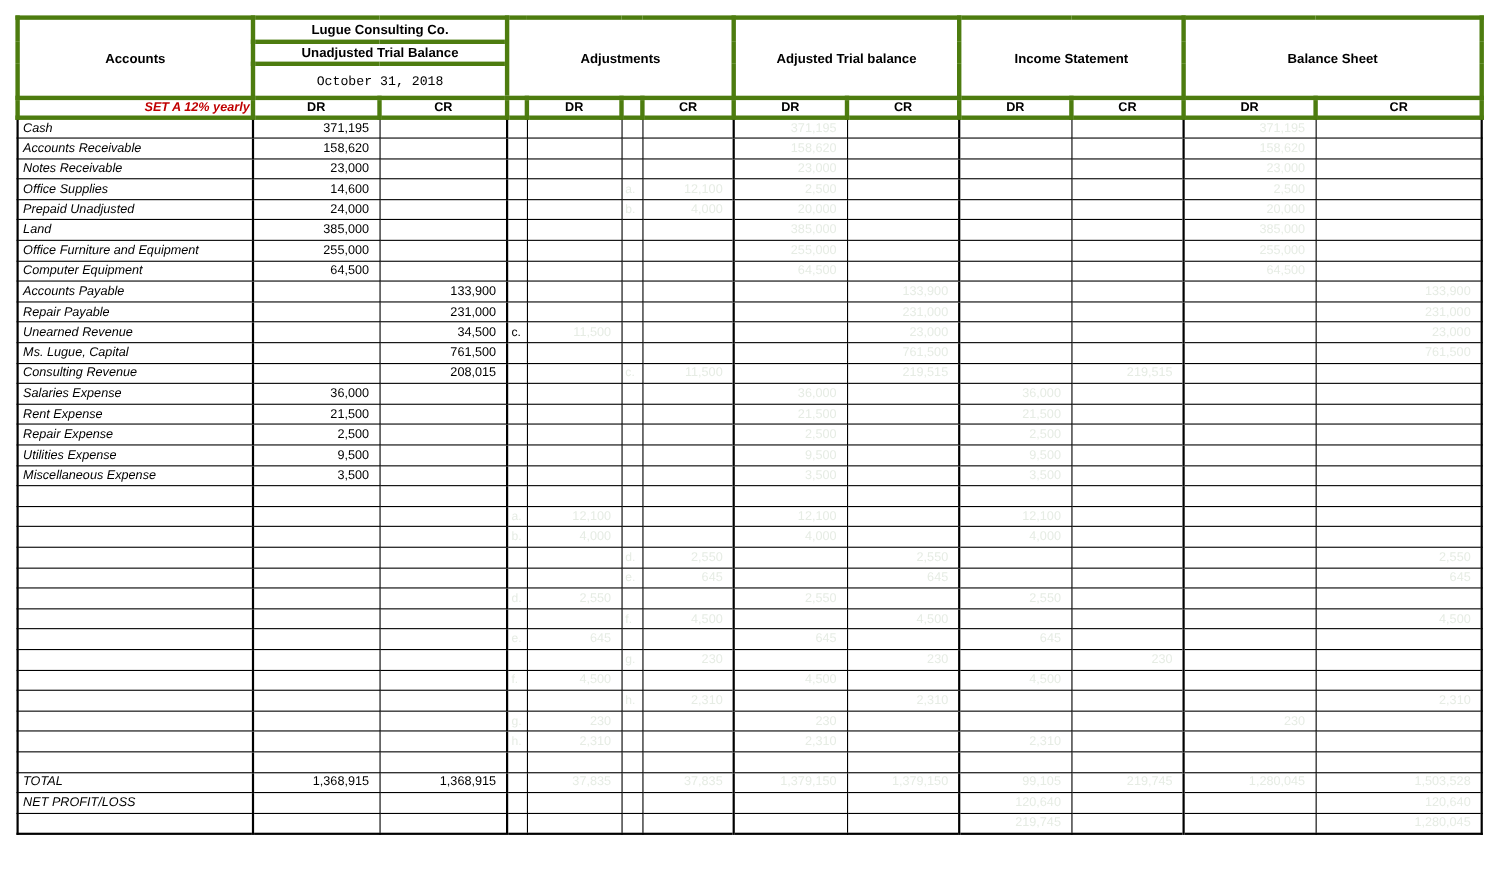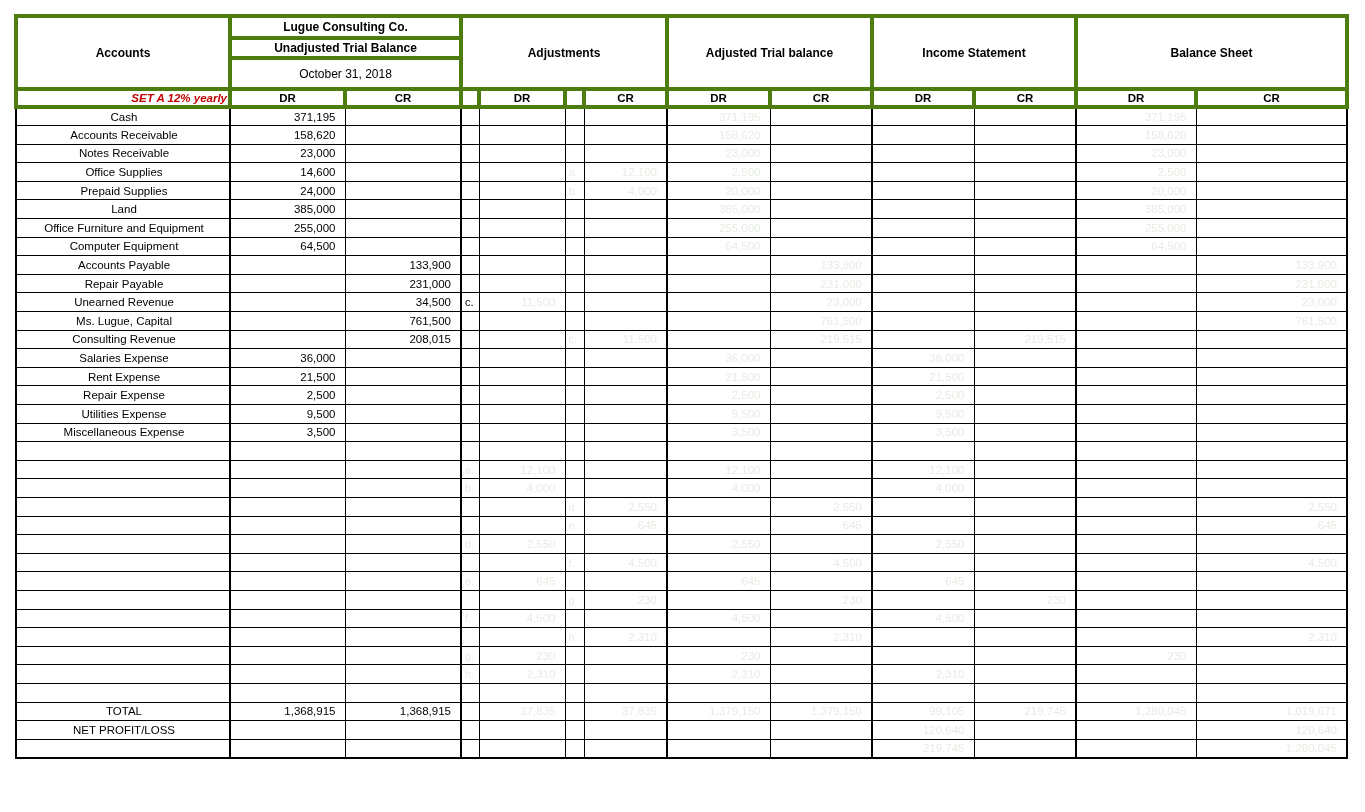--- a/index.html
+++ b/index.html
@@ -3,29 +3,29 @@
 <meta charset="utf-8">
 <style>
   html,body{margin:0;padding:0;background:#ffffff;}
   body{font-family:"Liberation Sans", sans-serif; color:#000;}
   #sheet{position:absolute; left:14px; top:14px;}
   table{border-collapse:collapse; table-layout:fixed; background:#fff;}
   table{border:2px solid #000;}
   td,th{box-sizing:border-box; overflow:hidden; white-space:nowrap; font-weight:normal;}
   th{font-size:12px; font-weight:bold; text-align:center; vertical-align:middle; border:4px solid #4d7c0f;}
   td{font-size:11.5px; height:18.6px; border-left:1px solid #000; border-right:1px solid #000; border-bottom:1px solid #000; padding:0 2px; vertical-align:middle;}
-  .acct{text-align:center; padding-left:4px;}
+  .acct{text-align:left; padding-left:4px;font-style:italic;}
   .num{text-align:right; padding-right:9px;}
   .ltr{text-align:left; padding-left:3px; font-size:11px;}
   .secL{border-left:2px solid #000 !important;}
   .ghost{color:#e6ece4;}
   .rednote{color:#c00000; font-style:italic; font-weight:bold; font-size:11.5px; text-align:right;}
   .h-company{border-bottom:1px solid #9a9a9a; height:22px;}
   .h-utb{border-bottom:1px solid #9a9a9a; height:20px;margin-left:26px;}
-  .h-date{height:31px; font-weight:normal; vertical-align:middle;}
+  .h-date{height:31px; font-weight:normal; vertical-align:middle;font-family:Liberation Mono, monospace;}
   .h-drcr{height:16px; font-size:11.5px;}
   .h-section{font-size:12px;}
   .h-accounts{font-size:12px;}
 </style>
 </head>
 <body>
 
 <div id="sheet">
   <table>
     <colgroup>
@@ -129,21 +129,21 @@
           <td class="ltr"><span class="ghost">a.</span></td>
           <td class="num"><span class="ghost">12,100</span></td>
           <td class="num secL"><span class="ghost">2,500</span></td>
           <td class="num"></td>
           <td class="num secL"></td>
           <td class="num"></td>
           <td class="num secL"><span class="ghost">2,500</span></td>
           <td class="num"></td>
         </tr>
         <tr>
-          <td class="acct">Prepaid Supplies</td>
+          <td class="acct">Prepaid Unadjusted</td>
           <td class="num secL">24,000</td>
           <td class="num"></td>
           <td class="ltr secL"></td>
           <td class="num"></td>
           <td class="ltr"><span class="ghost">b.</span></td>
           <td class="num"><span class="ghost">4,000</span></td>
           <td class="num secL"><span class="ghost">20,000</span></td>
           <td class="num"></td>
           <td class="num secL"></td>
           <td class="num"></td>
@@ -561,21 +561,21 @@
           <td class="num">1,368,915</td>
           <td class="ltr secL"></td>
           <td class="num"><span class="ghost">37,835</span></td>
           <td class="ltr"></td>
           <td class="num"><span class="ghost">37,835</span></td>
           <td class="num secL"><span class="ghost">1,379,150</span></td>
           <td class="num"><span class="ghost">1,379,150</span></td>
           <td class="num secL"><span class="ghost">99,105</span></td>
           <td class="num"><span class="ghost">219,745</span></td>
           <td class="num secL"><span class="ghost">1,280,045</span></td>
-          <td class="num"><span class="ghost">1,019,671</span></td>
+          <td class="num"><span class="ghost">1,503,528</span></td>
         </tr>
         <tr>
           <td class="acct">NET PROFIT/LOSS</td>
           <td class="num secL"></td>
           <td class="num"></td>
           <td class="ltr secL"></td>
           <td class="num"></td>
           <td class="ltr"></td>
           <td class="num"></td>
           <td class="num secL"></td>

